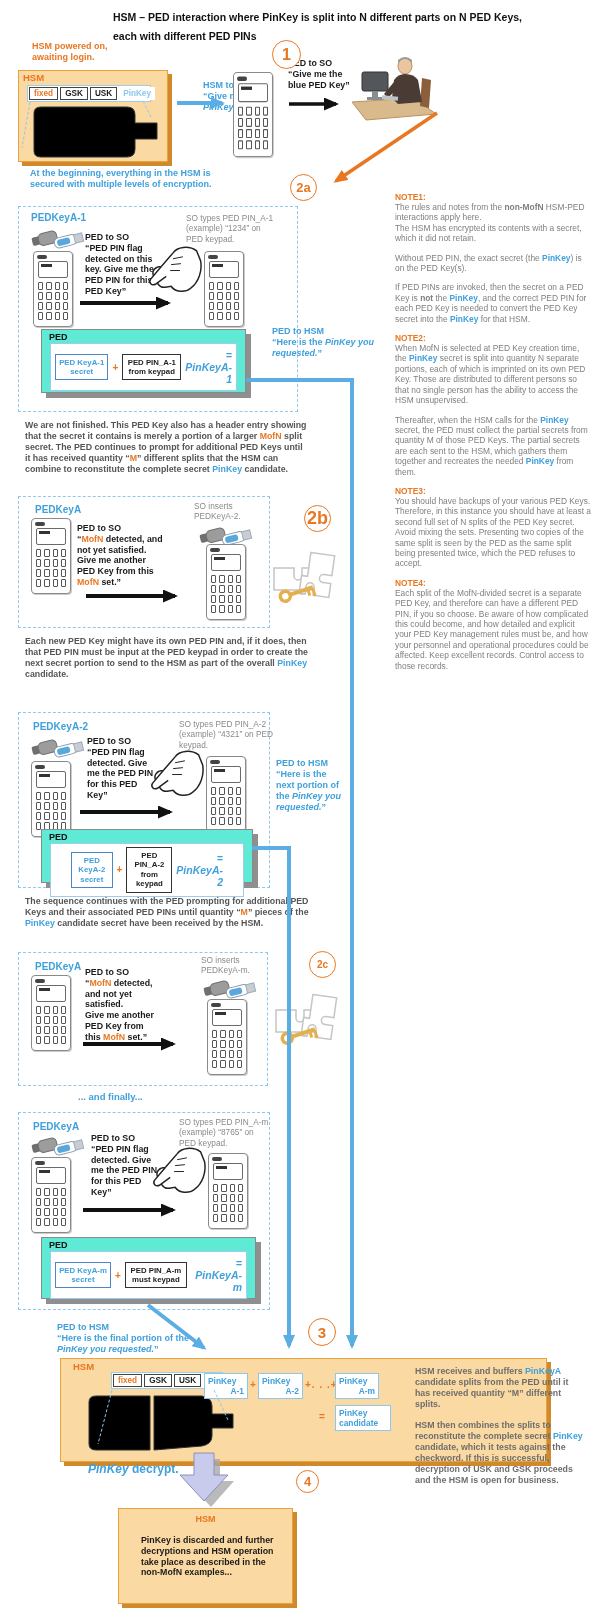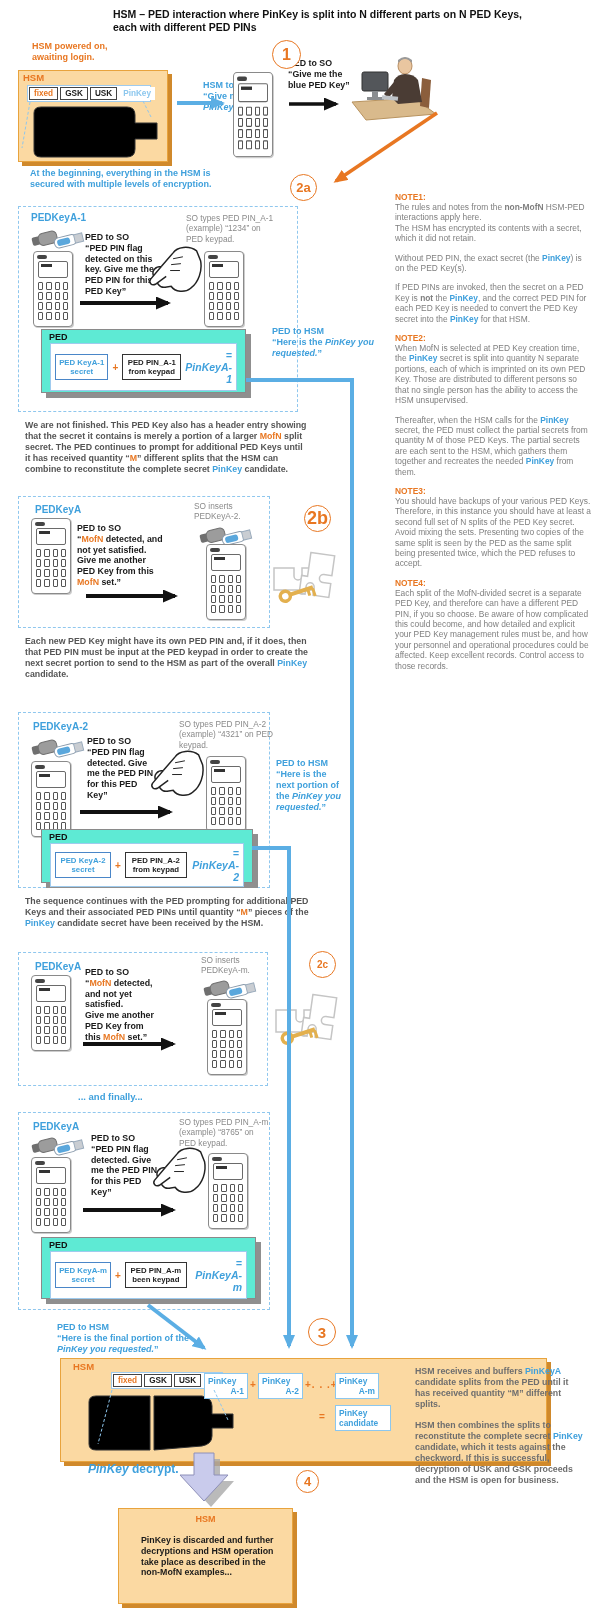--- a/index.html
+++ b/index.html
@@ -1,21 +1,21 @@
 <!DOCTYPE html>
 <html><head>
 <meta charset="utf-8">
 <style>
   html,body{margin:0;padding:0;background:#fff;}
   #canvas{position:relative;width:600px;height:1617px;background:#fff;overflow:hidden;
           font-family:"Liberation Sans", sans-serif;color:#333;}
   .abs{position:absolute;}
   .pre{white-space:pre-line;}
   
-  .title{font-size:10.5px;font-weight:bold;color:#111;line-height:13px;}
+  .title{font-size:10.5px;font-weight:bold;color:#111;line-height:19px;}
   .olabel{color:#E87722;font-weight:bold;font-size:9px;line-height:11px;}
   .bluetxt{color:#3FA0DC;font-weight:bold;font-size:9px;line-height:11px;}
   .speech{color:#1a1a1a;font-weight:bold;font-size:8.8px;line-height:10.8px;}
   .graytxt{color:#8a8a8a;font-size:8.3px;line-height:10.3px;}
   .para{color:#555;font-weight:bold;font-size:8.8px;line-height:11px;}
   .note-h{color:#E87722;font-weight:bold;font-size:8.4px;margin:0;}
   .note-p{color:#7f7f7f;font-size:8.4px;line-height:10.4px;margin:0 0 9px;}
   .o{color:#E87722;font-weight:bold;}
   .bl{color:#3FA0DC;font-weight:bold;}
   .b{font-weight:bold;}
@@ -406,21 +406,21 @@
           <i></i>
         </div>
       </div>
     <svg class="abs hand" style="left:130px;top:36px;z-index:2" width="60" height="54" viewBox="0 0 60 55">
         <path d="M50 6 C42 0 30 2 26 8 L14 22 C8 22 4 26 6 31 L10 33 C8 38 12 44 18 43 L24 42 C28 48 38 49 44 44 C52 38 56 26 54 16 Z" fill="#fff" stroke="#222" stroke-width="1.5"></path>
         <path d="M14 22 L3 35 C1 38 4 42 8 40 L19 32" fill="#fff" stroke="#222" stroke-width="1.5"></path>
         <path d="M26 14 L36 12 M24 20 L34 19 M23 26 L33 26" stroke="#222" stroke-width="1" fill="none"></path>
       </svg>
     <div class="abs ped-gray-box" style="left:22px;top:116px;width:212px;height:54px">
       <span class="ped-lbl">PED</span>
-      <div class="ped-inner" style="padding:3px 4px">
+      <div class="ped-inner" style="padding:3px 20px">
         <span class="secret-box pre">PED KeyA-2
 secret</span>
         <span class="plus">+</span>
         <span class="pin-box pre">PED PIN_A-2
 from keypad</span>
         <span class="eq-text">= PinKeyA-2</span>
       </div>
     </div>
   </div>
   <div class="abs bluetxt pre" style="left:276px;top:758px;width:76px"><span>PED to HSM
@@ -593,21 +593,21 @@
         <path d="M14 22 L3 35 C1 38 4 42 8 40 L19 32" fill="#fff" stroke="#222" stroke-width="1.5"></path>
         <path d="M26 14 L36 12 M24 20 L34 19 M23 26 L33 26" stroke="#222" stroke-width="1" fill="none"></path>
       </svg>
     <div class="abs ped-gray-box" style="left:22px;top:124px;width:215px;height:62px">
       <span class="ped-lbl">PED</span>
       <div class="ped-inner">
         <span class="secret-box pre">PED KeyA-m
 secret</span>
         <span class="plus">+</span>
         <span class="pin-box pre">PED PIN_A-m
-been keypad</span>
+must keypad</span>
         <span class="eq-text">= PinKeyA-m</span>
       </div>
     </div>
   </div>
   <div class="abs bluetxt pre" style="left:57px;top:1322px;width:160px"><span>PED to HSM
 “Here is the final portion of the
 </span><span class="i">PinKey you requested.</span><span>”</span></div>
   <div class="abs circle" style="left:308px;top:1318px;width:28px;height:28px;font-size:15px">3</div>
 
   <div class="abs hsm-box" style="left:60px;top:1358px;width:487px;height:104px">

